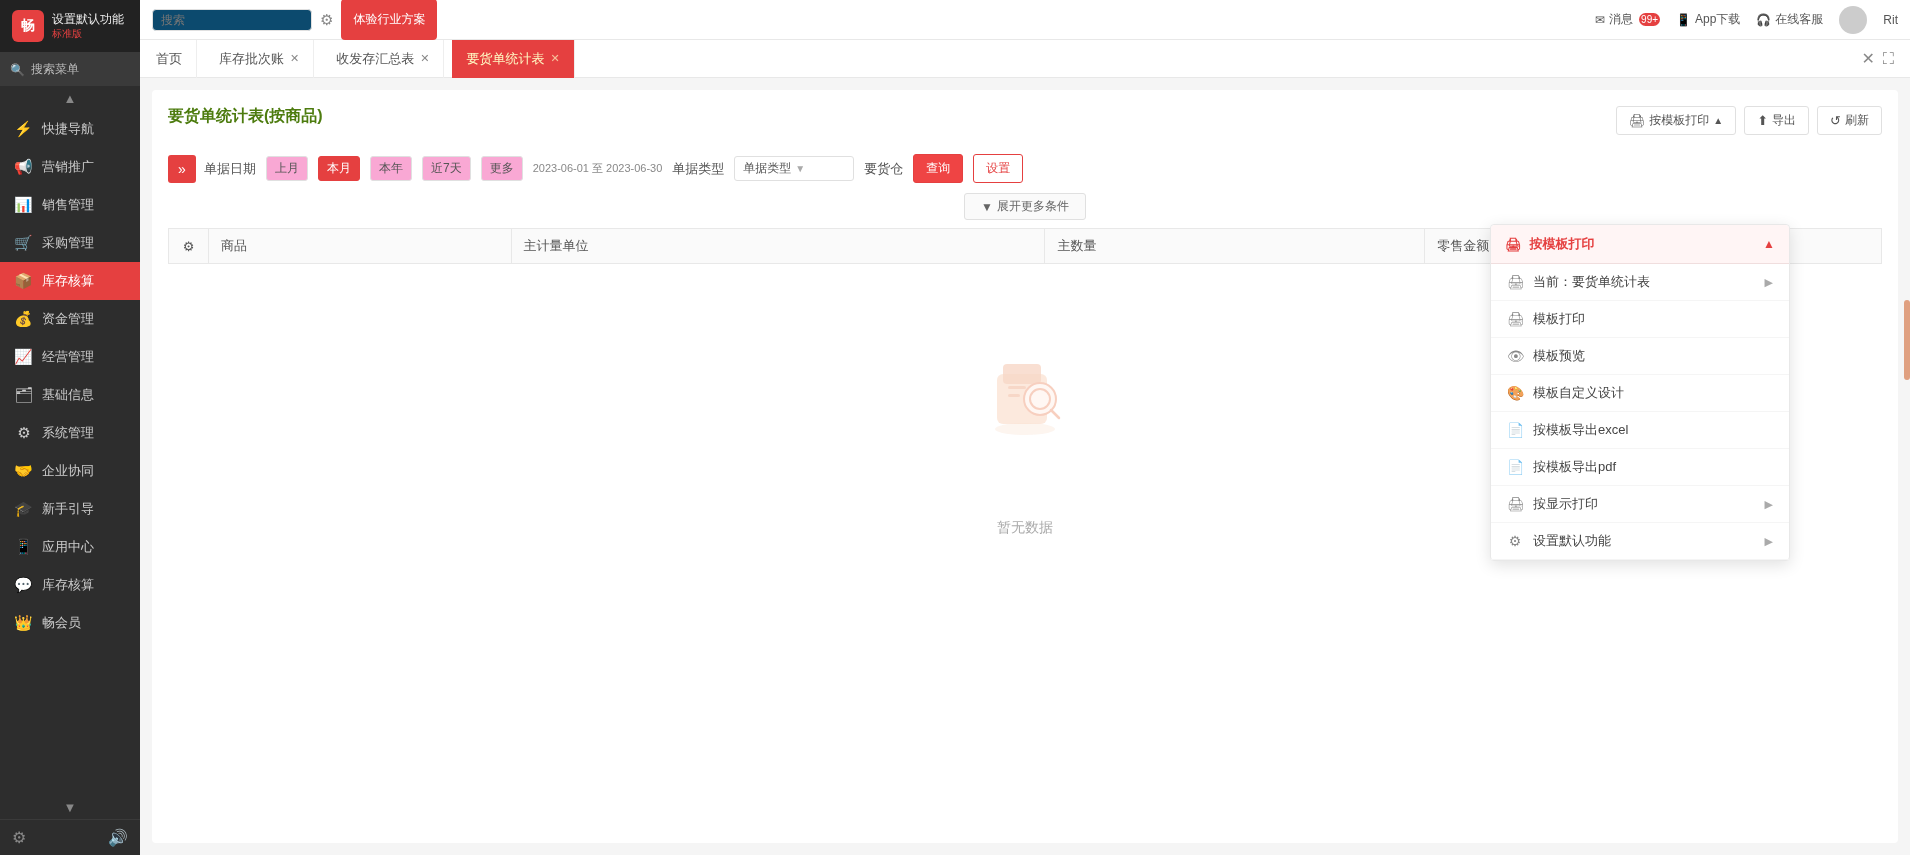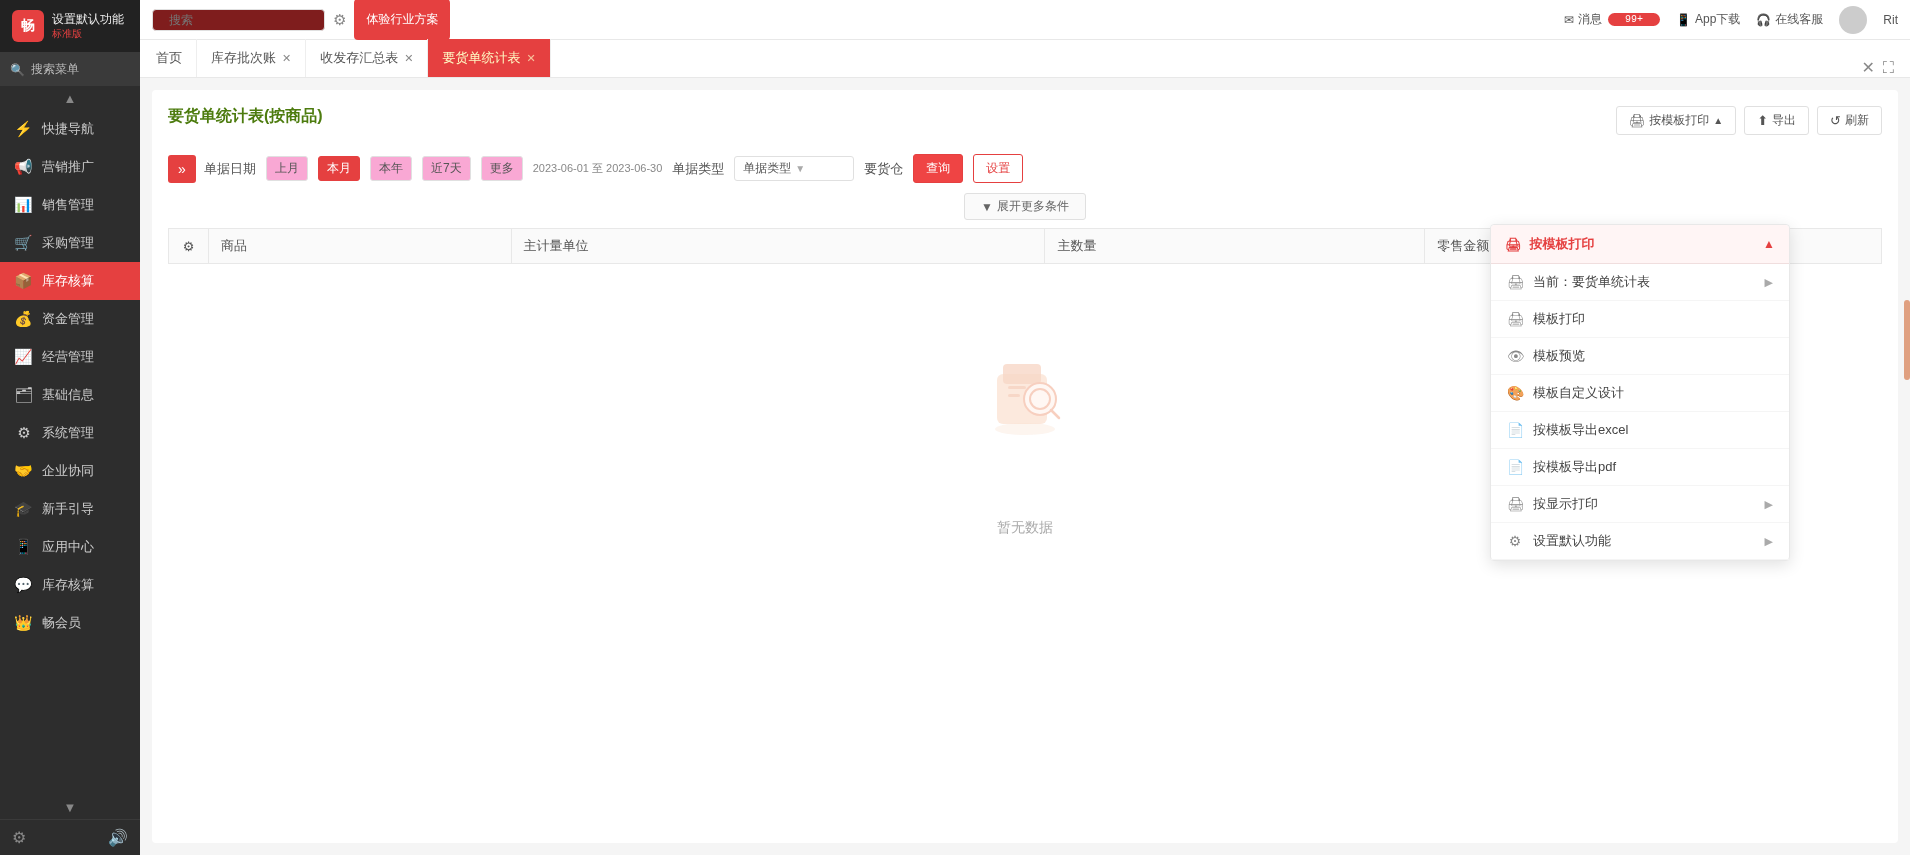--- a/index.html
+++ b/index.html
@@ -86,27 +86,27 @@
       height: 40px;
       background: #fff;
       display: flex;
       align-items: center;
       padding: 0 12px;
       border-bottom: 1px solid #e8e8e8;
       gap: 8px;
       flex-shrink: 0;
     }
     .topbar-search {
-      background: #7f1d1d;
+      background: #0c4a6e;
       border: 1px solid #e0e0e0;
       border-radius: 4px;
-      padding: 3px 16px;
+      padding: 3px 8px;
       font-size: 12px;
       color: #999;
-      width: 173px;
+      width: 160px;
     }
     .topbar-gear { color: #888; cursor: pointer; font-size: 15px; }
     .topbar-trial-btn {
       background: #e54040;
       color: white;
       border: none;
       border-radius: 4px;
       padding: 12px 12px;
       font-size: 12px;
       cursor: pointer;
@@ -119,36 +119,35 @@
       gap: 16px;
       color: #555;
       font-size: 12px;
     }
     .topbar-right-item { display: flex; align-items: center; gap: 4px; cursor: pointer; }
     .badge {
       background: #e54040;
       color: white;
       border-radius: 8px;
       font-size: 10px;
-      padding: 1px 17px;
+      padding: 1px 2px;
       margin-left: 2px;
-      font-family: Liberation Mono, monospace;
     }
     .avatar { width: 28px; height: 28px; border-radius: 50%; background: #ccc; }
     .user-name { color: #555; font-size: 12px; }
 
     
     .tabbar {
       height: 38px;
       background: #fff;
       display: flex;
-      align-items: flex-end;
+      align-items: center;
       border-bottom: 1px solid #e8e8e8;
       padding: 0 8px;
-      gap: 0;
+      gap: 8px;
       flex-shrink: 0;
     }
     .tab {
       display: flex; align-items: center; gap: 6px;
       padding: 0 14px;
       height: 38px;
       font-size: 13px;
       color: #555;
       cursor: pointer;
       border-right: 1px solid #eee;

